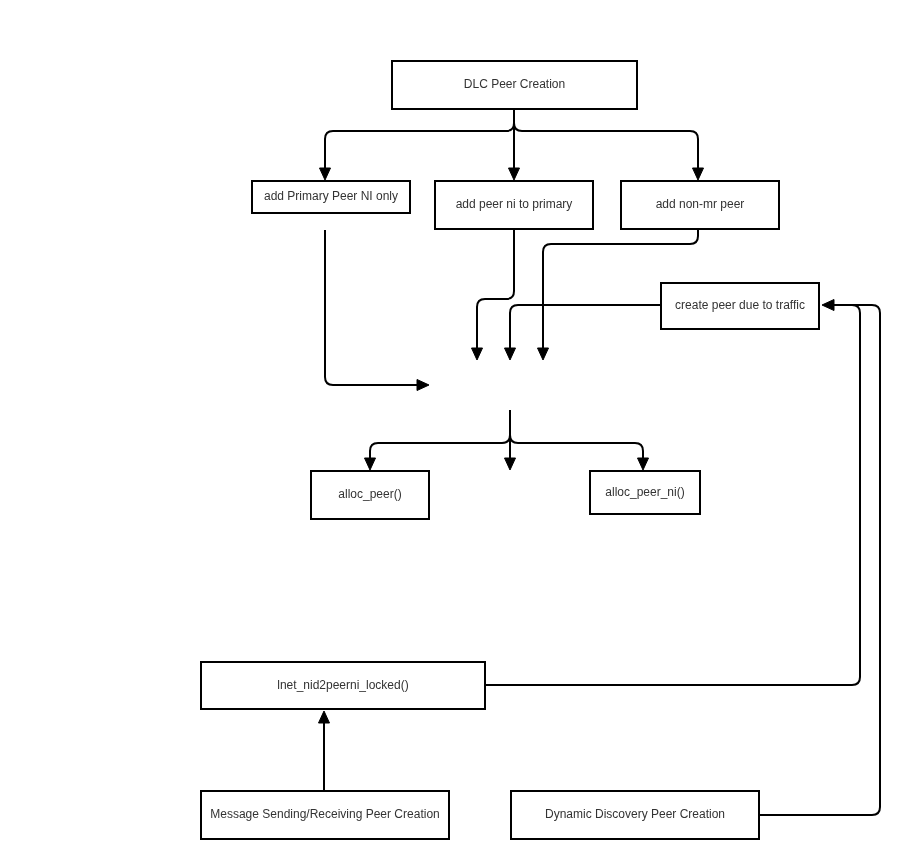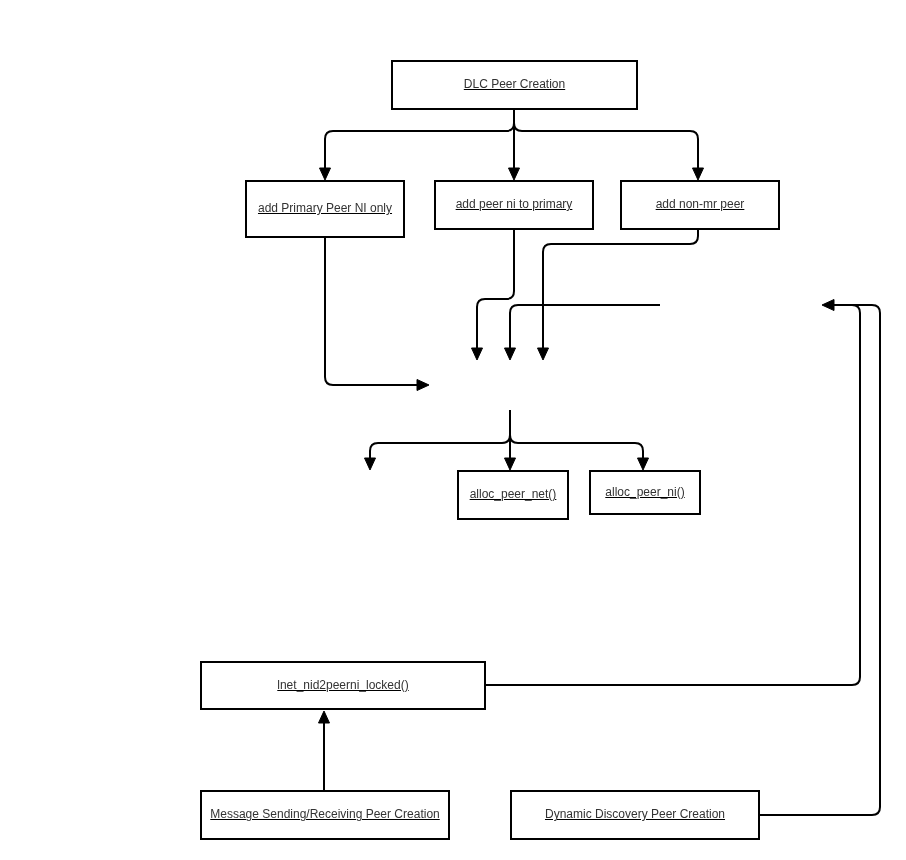--- a/index.html
+++ b/index.html
@@ -34,21 +34,20 @@
     stroke: #000000;
   }
   .node {
     position: absolute;
     box-sizing: border-box;
     background: #ffffff;
     border: 2px solid #000000;
     display: flex;
     align-items: center;
     justify-content: center;
-    text-decoration: underline;
   }
   .node .label {
     font-size: 12px;
     line-height: 1.3;
     color: #333333;
     text-align: center;
     white-space: pre-line;
     padding: 0 6px;
   }
 </style>
@@ -95,38 +94,41 @@
     <path d="M760,815 L872,815 Q880,815 880,807 L880,313 Q880,305 872,305 L843,305"></path>
 
     <path d="M324,790 L324,723"></path>
     <polygon points="318.5,723 329.5,723 324,711"></polygon>
   </svg>
 
   <div class="node" style="left:391px;top:60px;width:247px;height:50px">
     <span class="label">DLC Peer Creation</span>
   </div>
 
-  <div class="node" style="left:245px;top:180px;width:160px;height:58px">
+  <div class="node" style="left:251px;top:180px;width:160px;height:34px">
     <span class="label">add Primary Peer NI only</span>
   </div>
 
   <div class="node" style="left:434px;top:180px;width:160px;height:50px">
     <span class="label">add peer ni to primary</span>
   </div>
 
   <div class="node" style="left:620px;top:180px;width:160px;height:50px">
     <span class="label">add non-mr peer</span>
   </div>
 
+  <div class="node" style="left:660px;top:282px;width:160px;height:48px">
+    <span class="label">create peer due to traffic</span>
+  </div>
 
 
+  <div class="node" style="left:310px;top:470px;width:120px;height:50px">
+    <span class="label">alloc_peer()</span>
+  </div>
 
-  <div class="node" style="left:457px;top:470px;width:112px;height:50px">
-    <span class="label">alloc_peer_net()</span>
-  </div>
 
   <div class="node" style="left:589px;top:470px;width:112px;height:45px">
     <span class="label">alloc_peer_ni()</span>
   </div>
 
   <div class="node" style="left:200px;top:661px;width:286px;height:49px">
     <span class="label">lnet_nid2peerni_locked()</span>
   </div>
 
   <div class="node" style="left:200px;top:790px;width:250px;height:50px">

